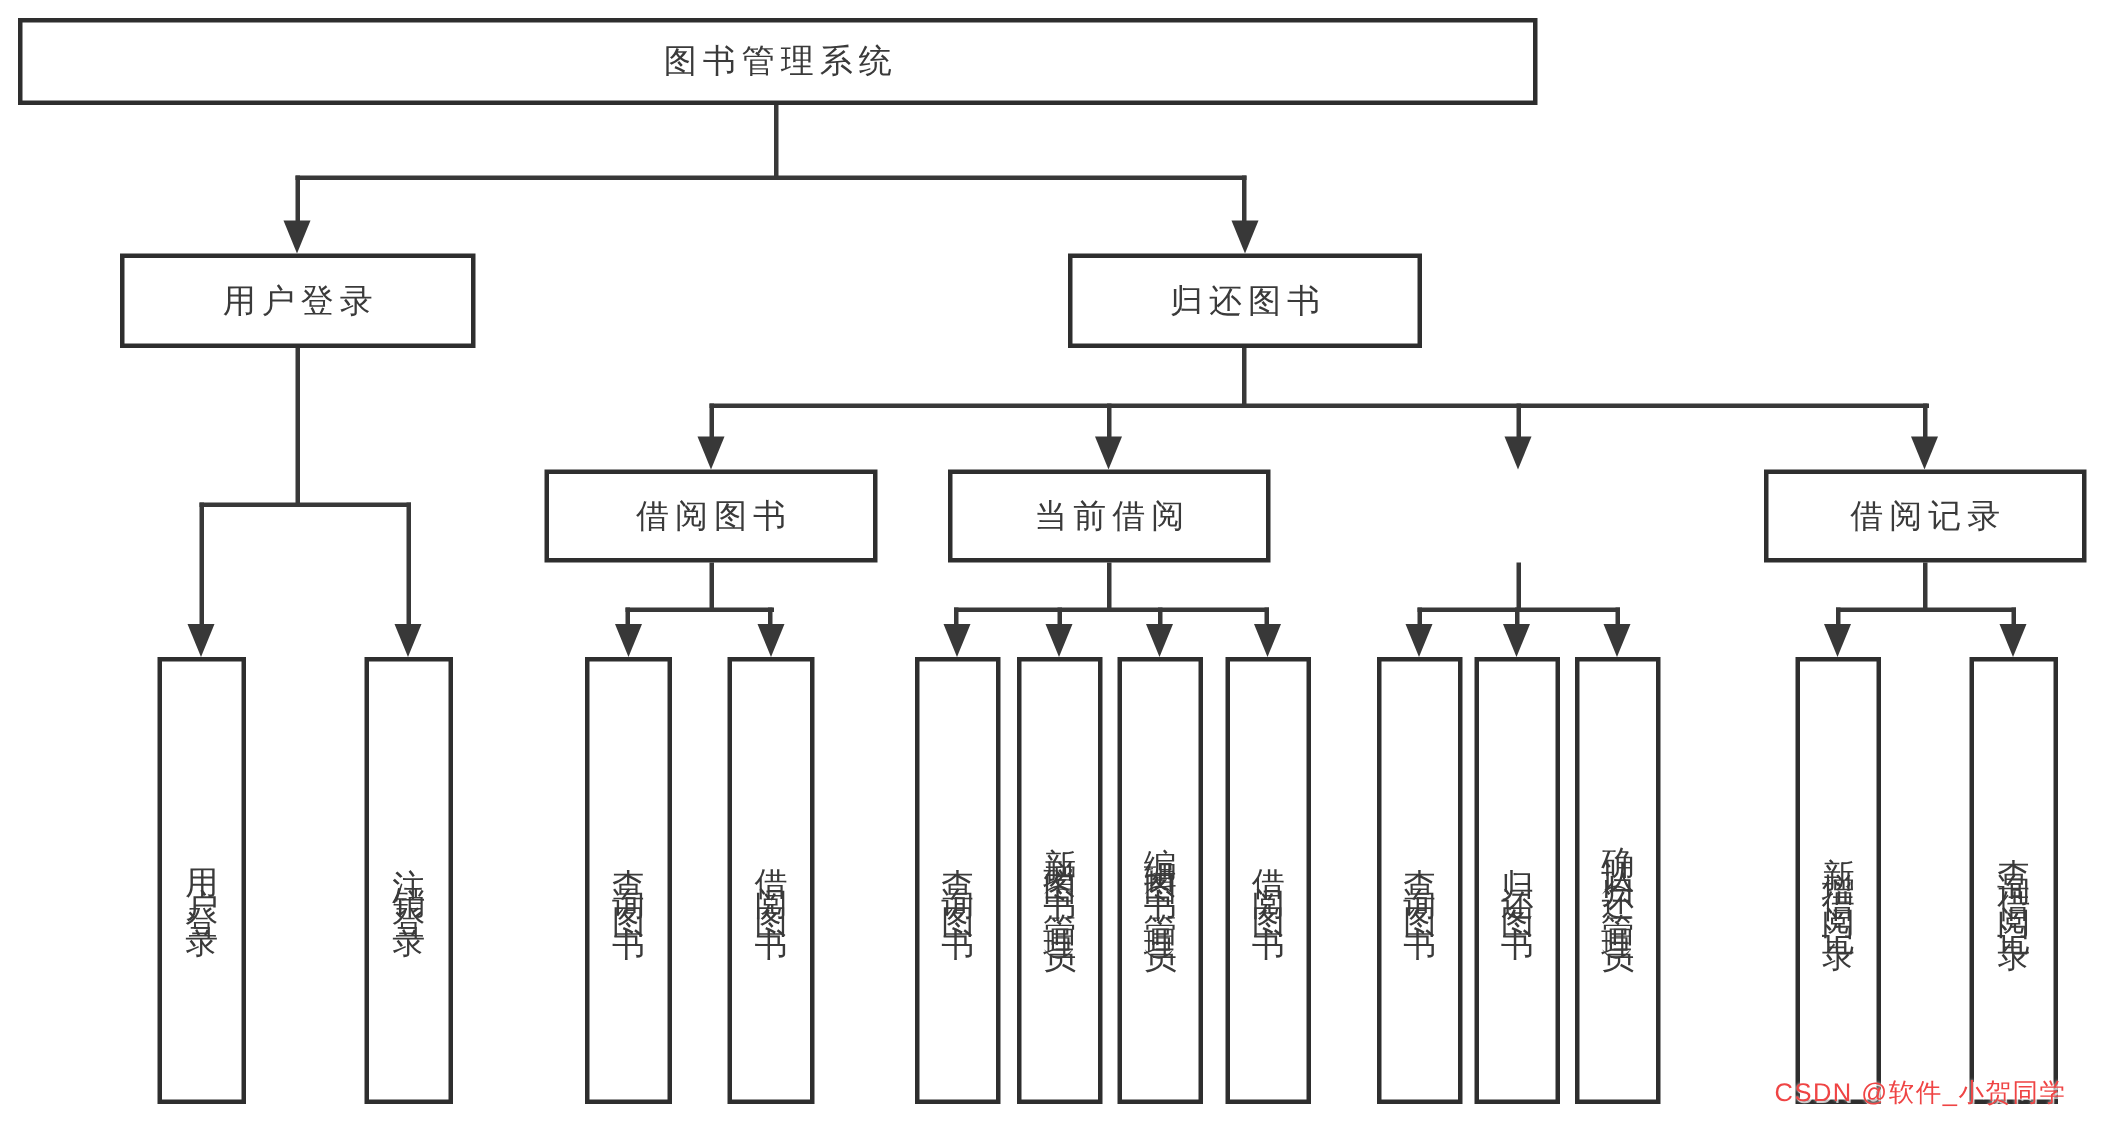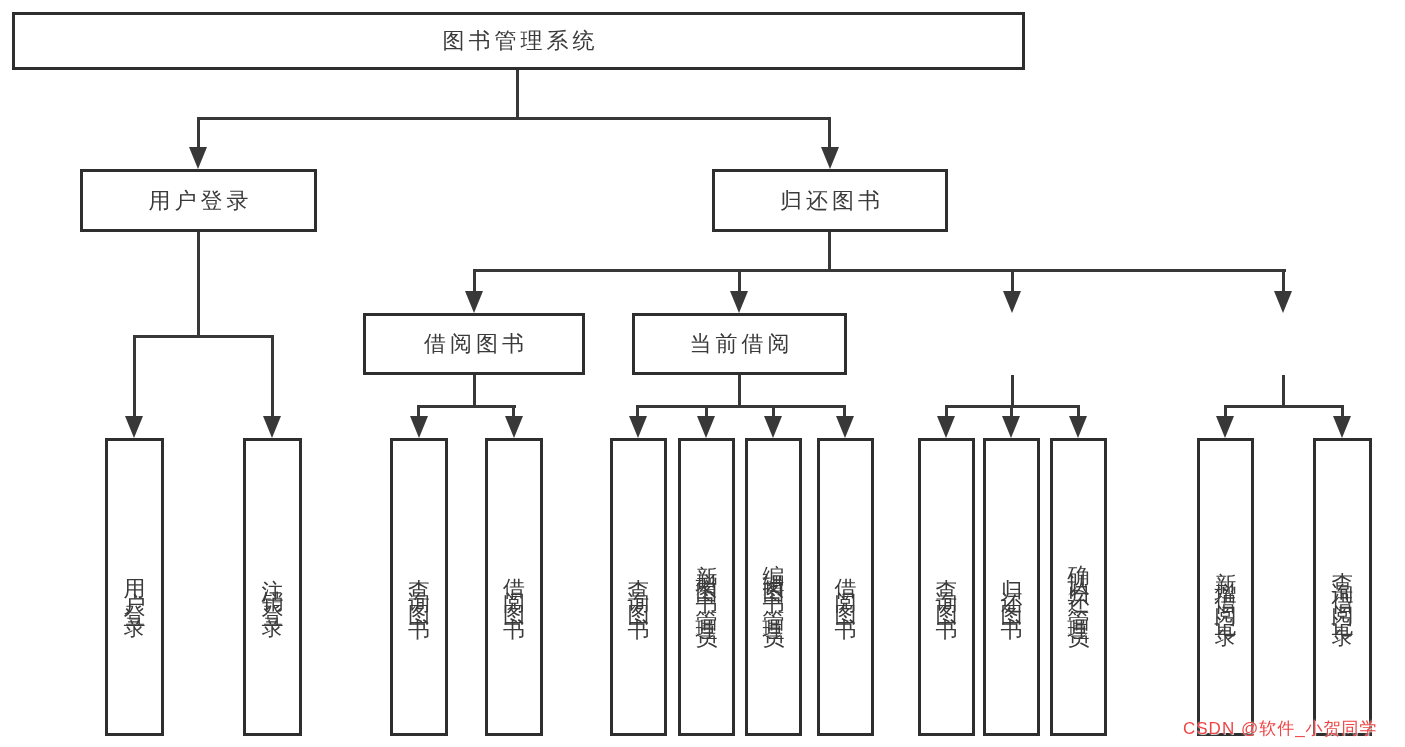--- a/index.html
+++ b/index.html
@@ -71,20 +71,21 @@
   <div class="head" style="left:465px;top:291px;"></div>
   <div class="stem" style="left:738px;top:269px;height:25px;"></div>
   <div class="head" style="left:730px;top:291px;"></div>
   <div class="stem" style="left:1011px;top:269px;height:25px;"></div>
   <div class="head" style="left:1003px;top:291px;"></div>
   <div class="stem" style="left:1282px;top:269px;height:25px;"></div>
   <div class="head" style="left:1274px;top:291px;"></div>
 
   <div class="node hlabel" style="left:363px;top:313px;width:222px;height:62px;">借阅图书</div>
   <div class="node hlabel" style="left:632px;top:313px;width:215px;height:62px;">当前借阅</div>
+  <div class="node hlabel" style="left:1176px;top:313px;width:215px;height:62px;">借阅记录</div>
 
   <div class="vline" style="left:473px;top:375px;height:33px;"></div>
   <div class="hline" style="left:417px;top:405px;width:99px;"></div>
   <div class="stem" style="left:417px;top:405px;height:13px;"></div>
   <div class="head" style="left:410px;top:416px;"></div>
   <div class="stem" style="left:512px;top:405px;height:13px;"></div>
   <div class="head" style="left:505px;top:416px;"></div>
 
   <div class="vline" style="left:738px;top:375px;height:33px;"></div>
   <div class="hline" style="left:636px;top:405px;width:210px;"></div>

